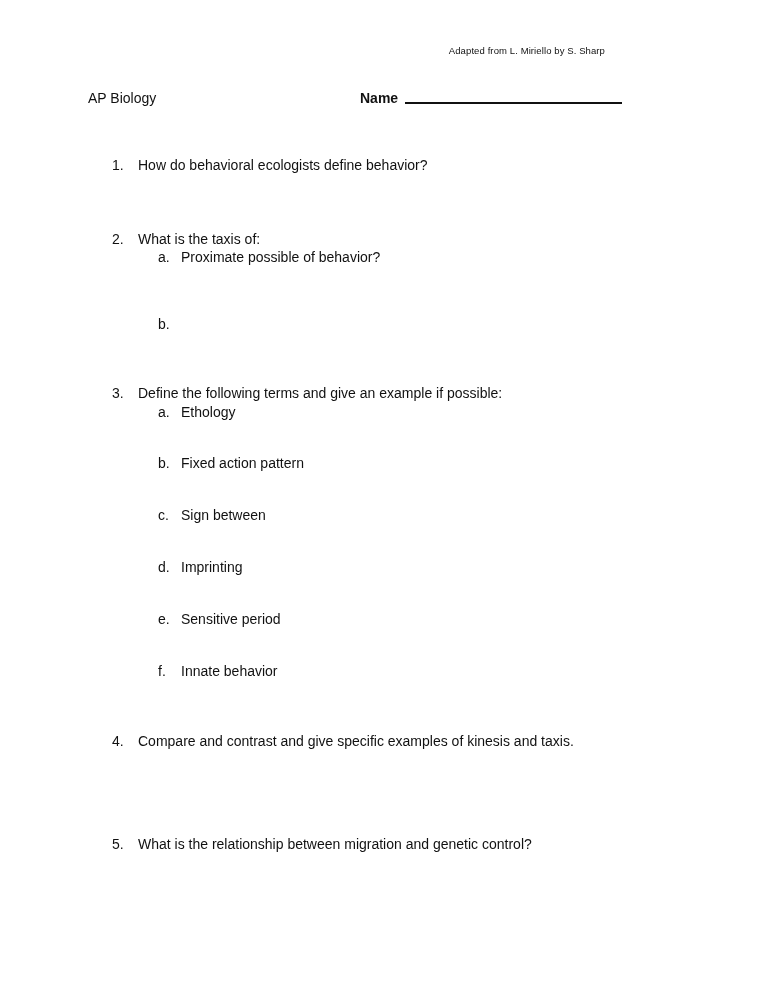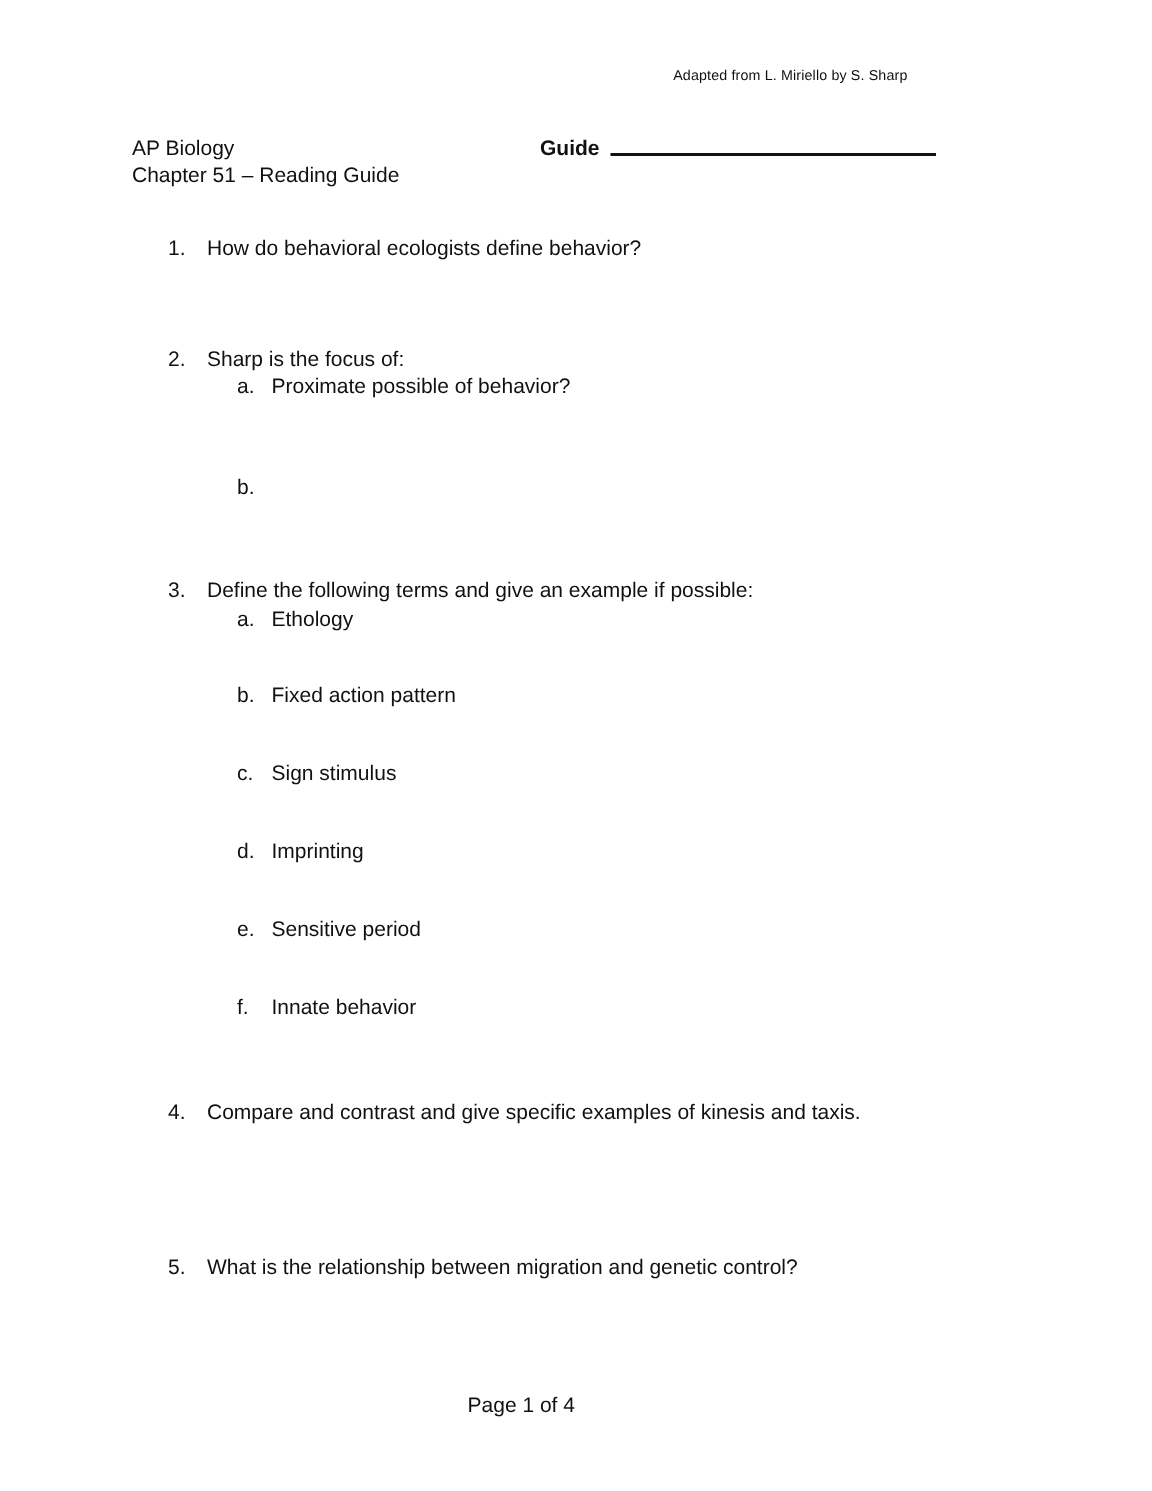--- a/index.html
+++ b/index.html
@@ -79,36 +79,35 @@
 </style>
 </head>
 <body>
 
 <div class="page">
 
   <div class="attribution">Adapted from L. Miriello by S. Sharp</div>
 
   <div class="header-left">
     <div>AP Biology</div>
-    <div>Chapter 51 – Reading Guide</div>
   </div>
 
   <div class="name-block">
-    <span>Guide</span>
+    <span>Name</span>
     <span class="name-underline"></span>
   </div>
 
   <div class="line main" style="top:157px">
     <span class="marker-num">1.</span>
     <span>How do behavioral ecologists define behavior?</span>
   </div>
 
   <div class="line main" style="top:231px">
     <span class="marker-num">2.</span>
-    <span>Sharp is the focus of:</span>
+    <span>What is the taxis of:</span>
   </div>
 
   <div class="line sub" style="top:249px">
     <span class="marker-sub">a.</span>
     <span>Proximate possible of behavior?</span>
   </div>
 
   <div class="line sub" style="top:316px">
     <span class="marker-sub">b.</span>
   </div>
@@ -123,21 +122,21 @@
     <span>Ethology</span>
   </div>
 
   <div class="line sub" style="top:455px">
     <span class="marker-sub">b.</span>
     <span>Fixed action pattern</span>
   </div>
 
   <div class="line sub" style="top:507px">
     <span class="marker-sub">c.</span>
-    <span>Sign stimulus</span>
+    <span>Sign between</span>
   </div>
 
   <div class="line sub" style="top:559px">
     <span class="marker-sub">d.</span>
     <span>Imprinting</span>
   </div>
 
   <div class="line sub" style="top:611px">
     <span class="marker-sub">e.</span>
     <span>Sensitive period</span>
@@ -151,15 +150,14 @@
   <div class="line main" style="top:733px">
     <span class="marker-num">4.</span>
     <span>Compare and contrast and give specific examples of kinesis and taxis.</span>
   </div>
 
   <div class="line main" style="top:836px">
     <span class="marker-num">5.</span>
     <span>What is the relationship between migration and genetic control?</span>
   </div>
 
-  <div class="footer">Page 1 of 4</div>
 
 </div>
 
 </body></html>

